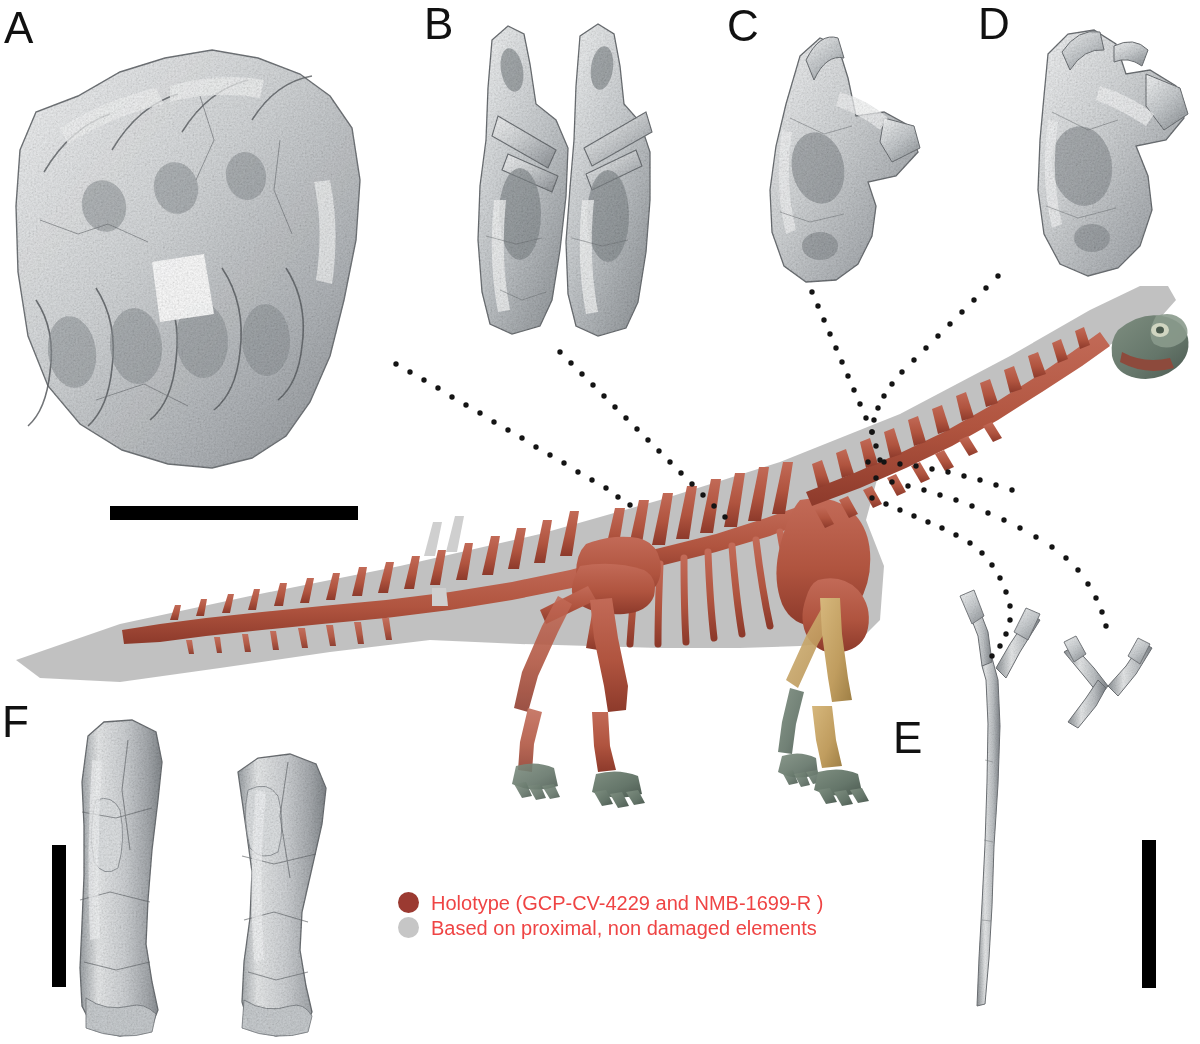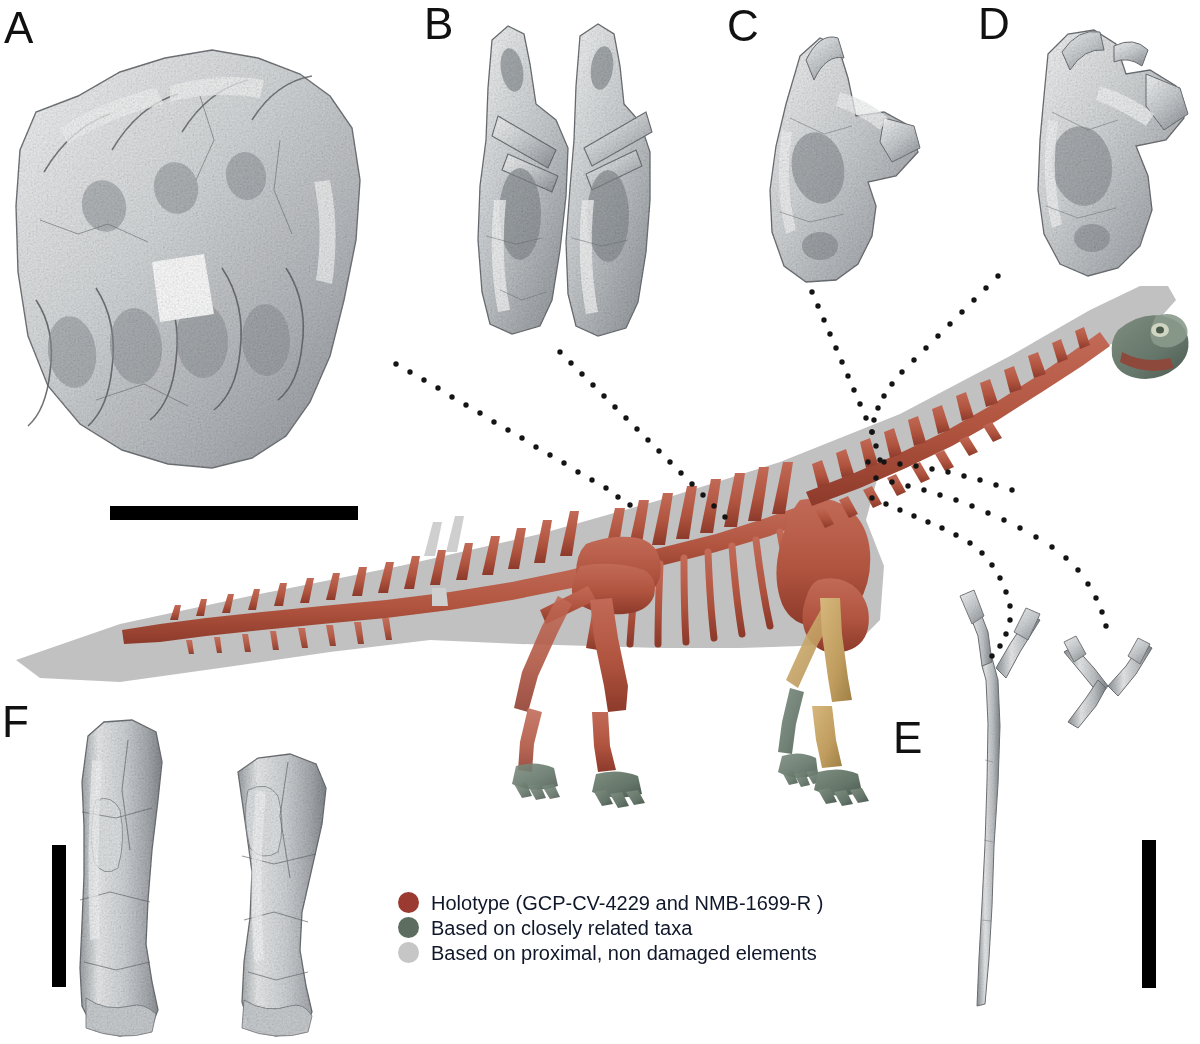--- a/index.html
+++ b/index.html
@@ -41,21 +41,21 @@
   }
   .legend-dot{
     width:21px;height:21px;
     border-radius:50%;
     flex:0 0 21px;
     margin-right:12px;
   }
   .legend-text{
     font-family:"Liberation Sans", sans-serif;
     font-size:20px;
-    color:#0f172a;
+    color:#ef4444;
     white-space:nowrap;
     line-height:1;
   }
   
   svg.art{
     position:absolute;
     left:0;top:0;
     width:1200px;height:1044px;
     pointer-events:none;
   }
@@ -648,22 +648,18 @@
   <div class="scalebar" style="left:110px;top:506px;width:248px;height:14px;"></div>
   <div class="scalebar" style="left:52px;top:845px;width:14px;height:142px;"></div>
   <div class="scalebar" style="left:1142px;top:840px;width:14px;height:148px;"></div>
 
   <div id="legend">
     <div class="legend-row">
       <span class="legend-dot" style="background:#9b3a31;"></span>
       <span class="legend-text">Holotype (GCP-CV-4229 and NMB-1699-R )</span>
     </div>
     <div class="legend-row">
-      <span class="legend-dot" style="background:#5d6d60;"></span>
-      <span class="legend-text">Based on closely related taxa</span>
-    </div>
-    <div class="legend-row">
       <span class="legend-dot" style="background:#c6c6c6;"></span>
       <span class="legend-text">Based on proximal, non damaged elements</span>
     </div>
   </div>
 
 </div>
 
 </body></html>

